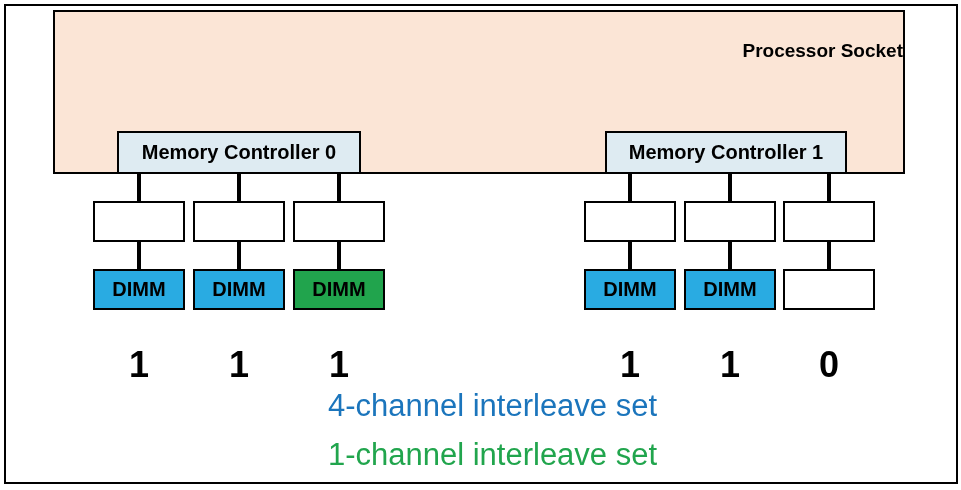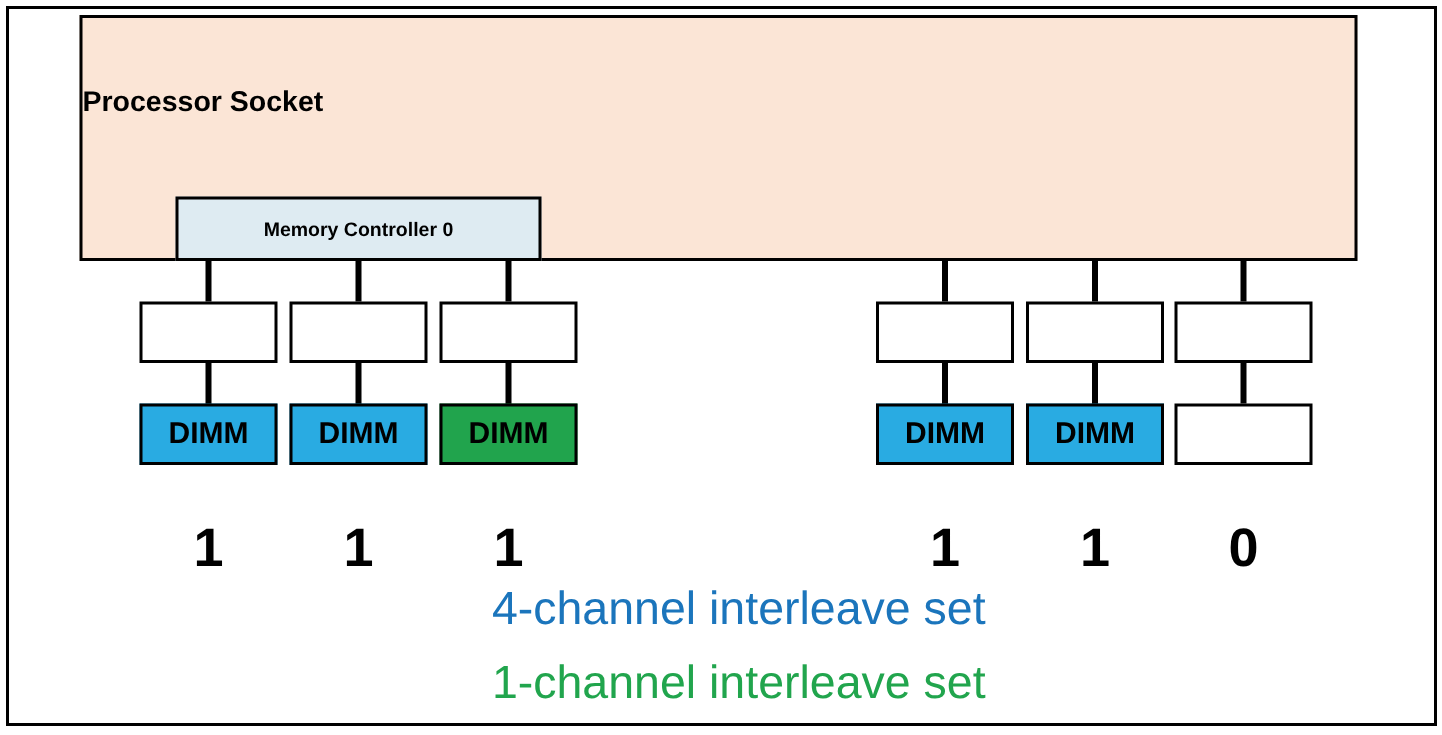--- a/index.html
+++ b/index.html
@@ -21,37 +21,37 @@
   }
   .socket {
     position: absolute;
     left: 53px; top: 10px;
     width: 852px; height: 164px;
     background: #FBE5D6;
     border: 2px solid #000000;
   }
   .socket-title {
     position: absolute;
-    left: 0; top: 46px;
+    left: 0; top: 28px;
     width: 100%;
-    text-align: left;
+    text-align: right;
     font-size: 19px;
     font-weight: bold;
     color: #000000;
   }
   .mc {
     position: absolute;
     top: 131px;
     height: 43px;
     background: #DEEBF2;
     border: 2px solid #000000;
     display: flex;
     align-items: center;
     justify-content: center;
-    font-size: 13px;
+    font-size: 20px;
     font-weight: bold;
     color: #000000;
   }
   .mc0 { left: 117px; width: 244px; }
   .mc1 { left: 605px; width: 242px; }
 
   .vline {
     position: absolute;
     width: 4px;
     background: #000000;
@@ -123,20 +123,23 @@
 
   <div class="frame"></div>
 
   <div class="socket">
     <div class="socket-title">Processor Socket</div>
   </div>
 
   <div class="mc mc0">
     <span>Memory Controller 0</span>
   </div>
+  <div class="mc mc1">
+    <span>Memory Controller 1</span>
+  </div>
 
   <div class="vline line-a lx0"></div>
   <div class="vline line-a lx1"></div>
   <div class="vline line-a lx2"></div>
   <div class="vline line-a lx3"></div>
   <div class="vline line-a lx4"></div>
   <div class="vline line-a lx5"></div>
 
   <div class="vline line-b lx0"></div>
   <div class="vline line-b lx1"></div>

